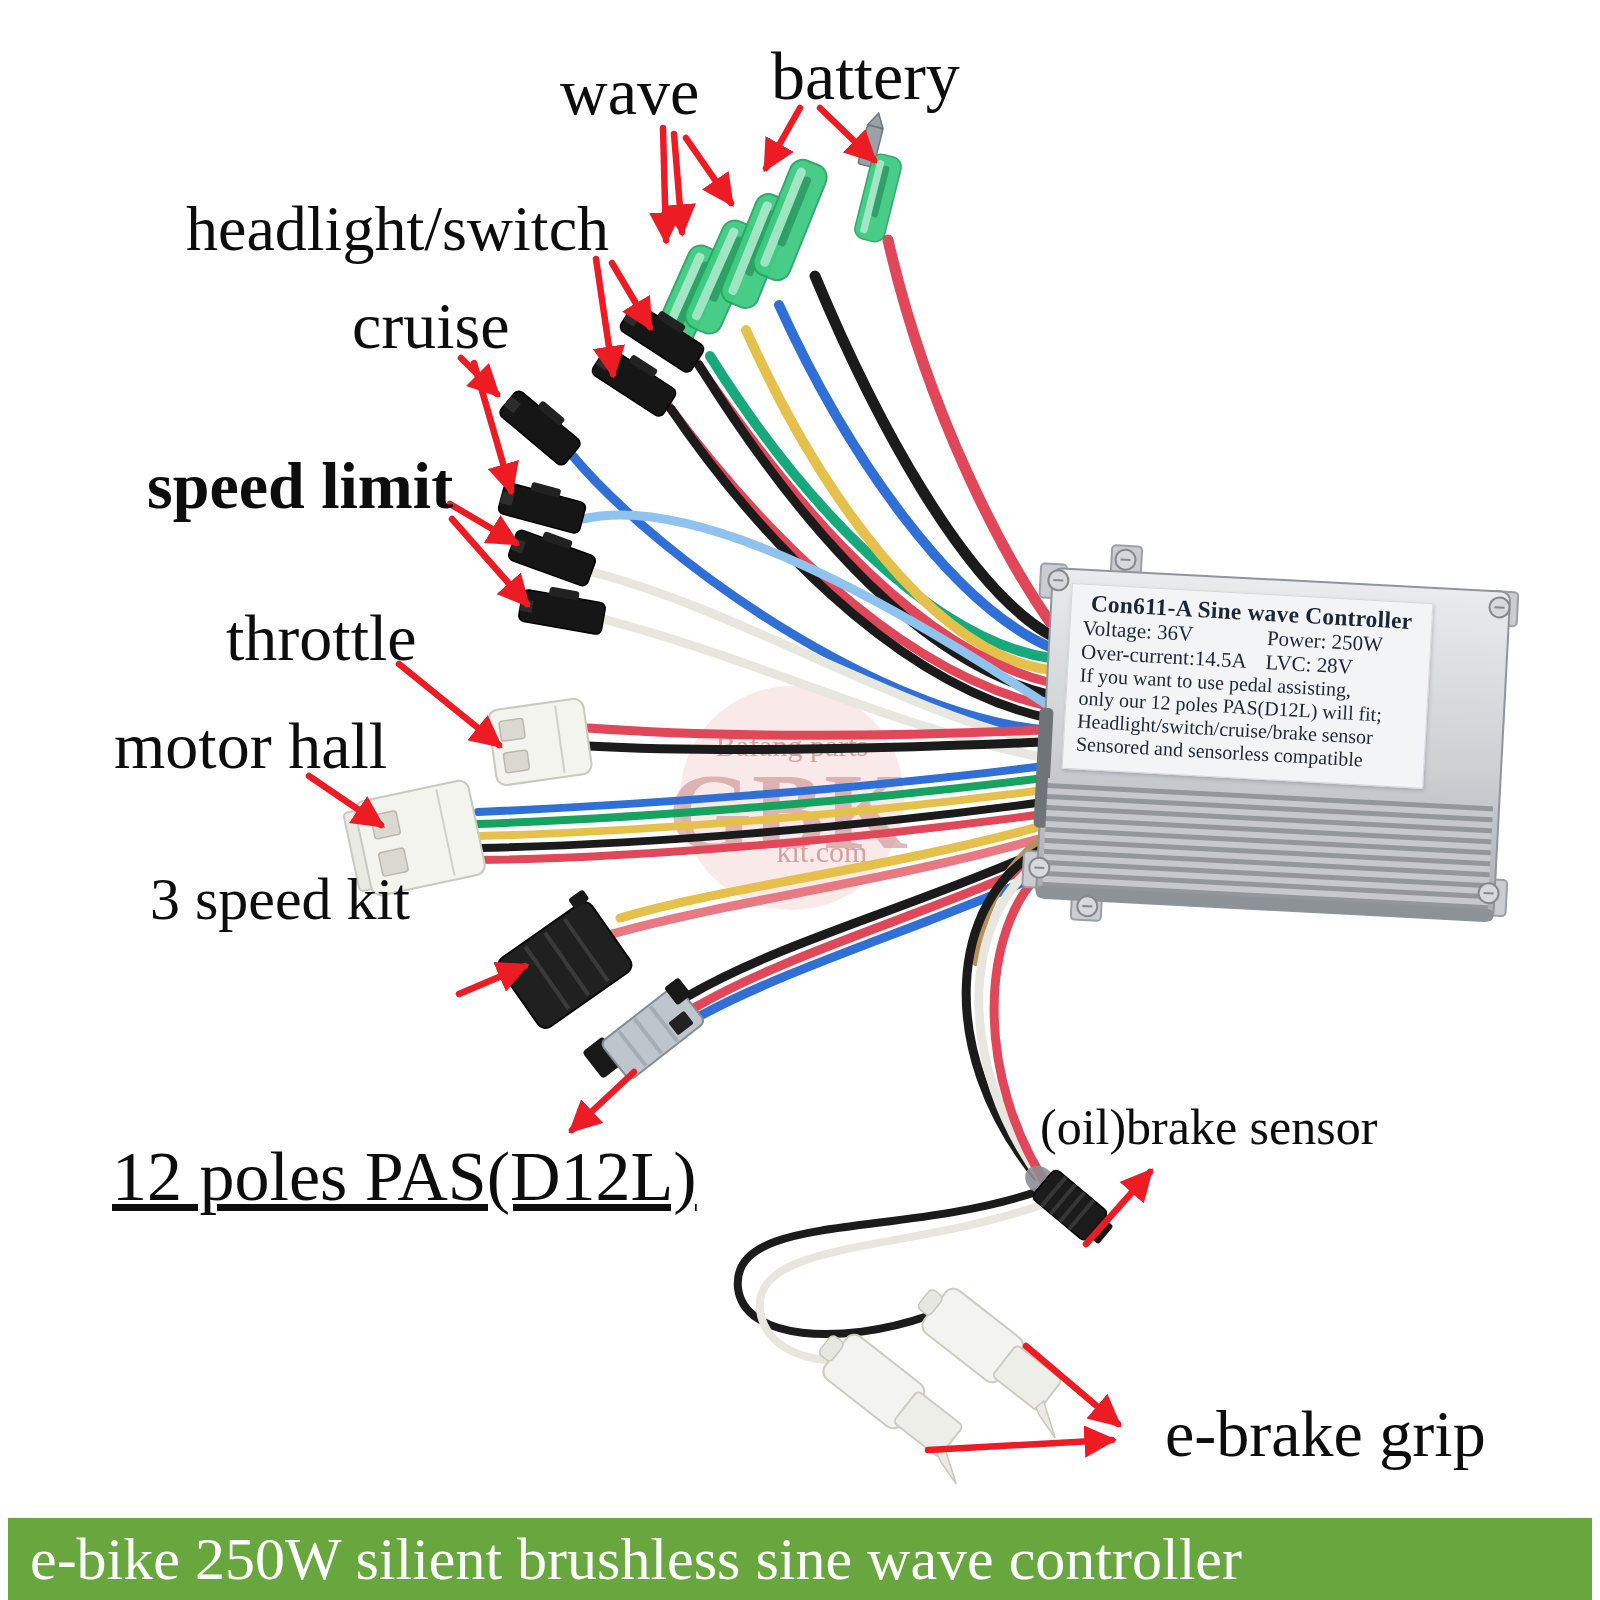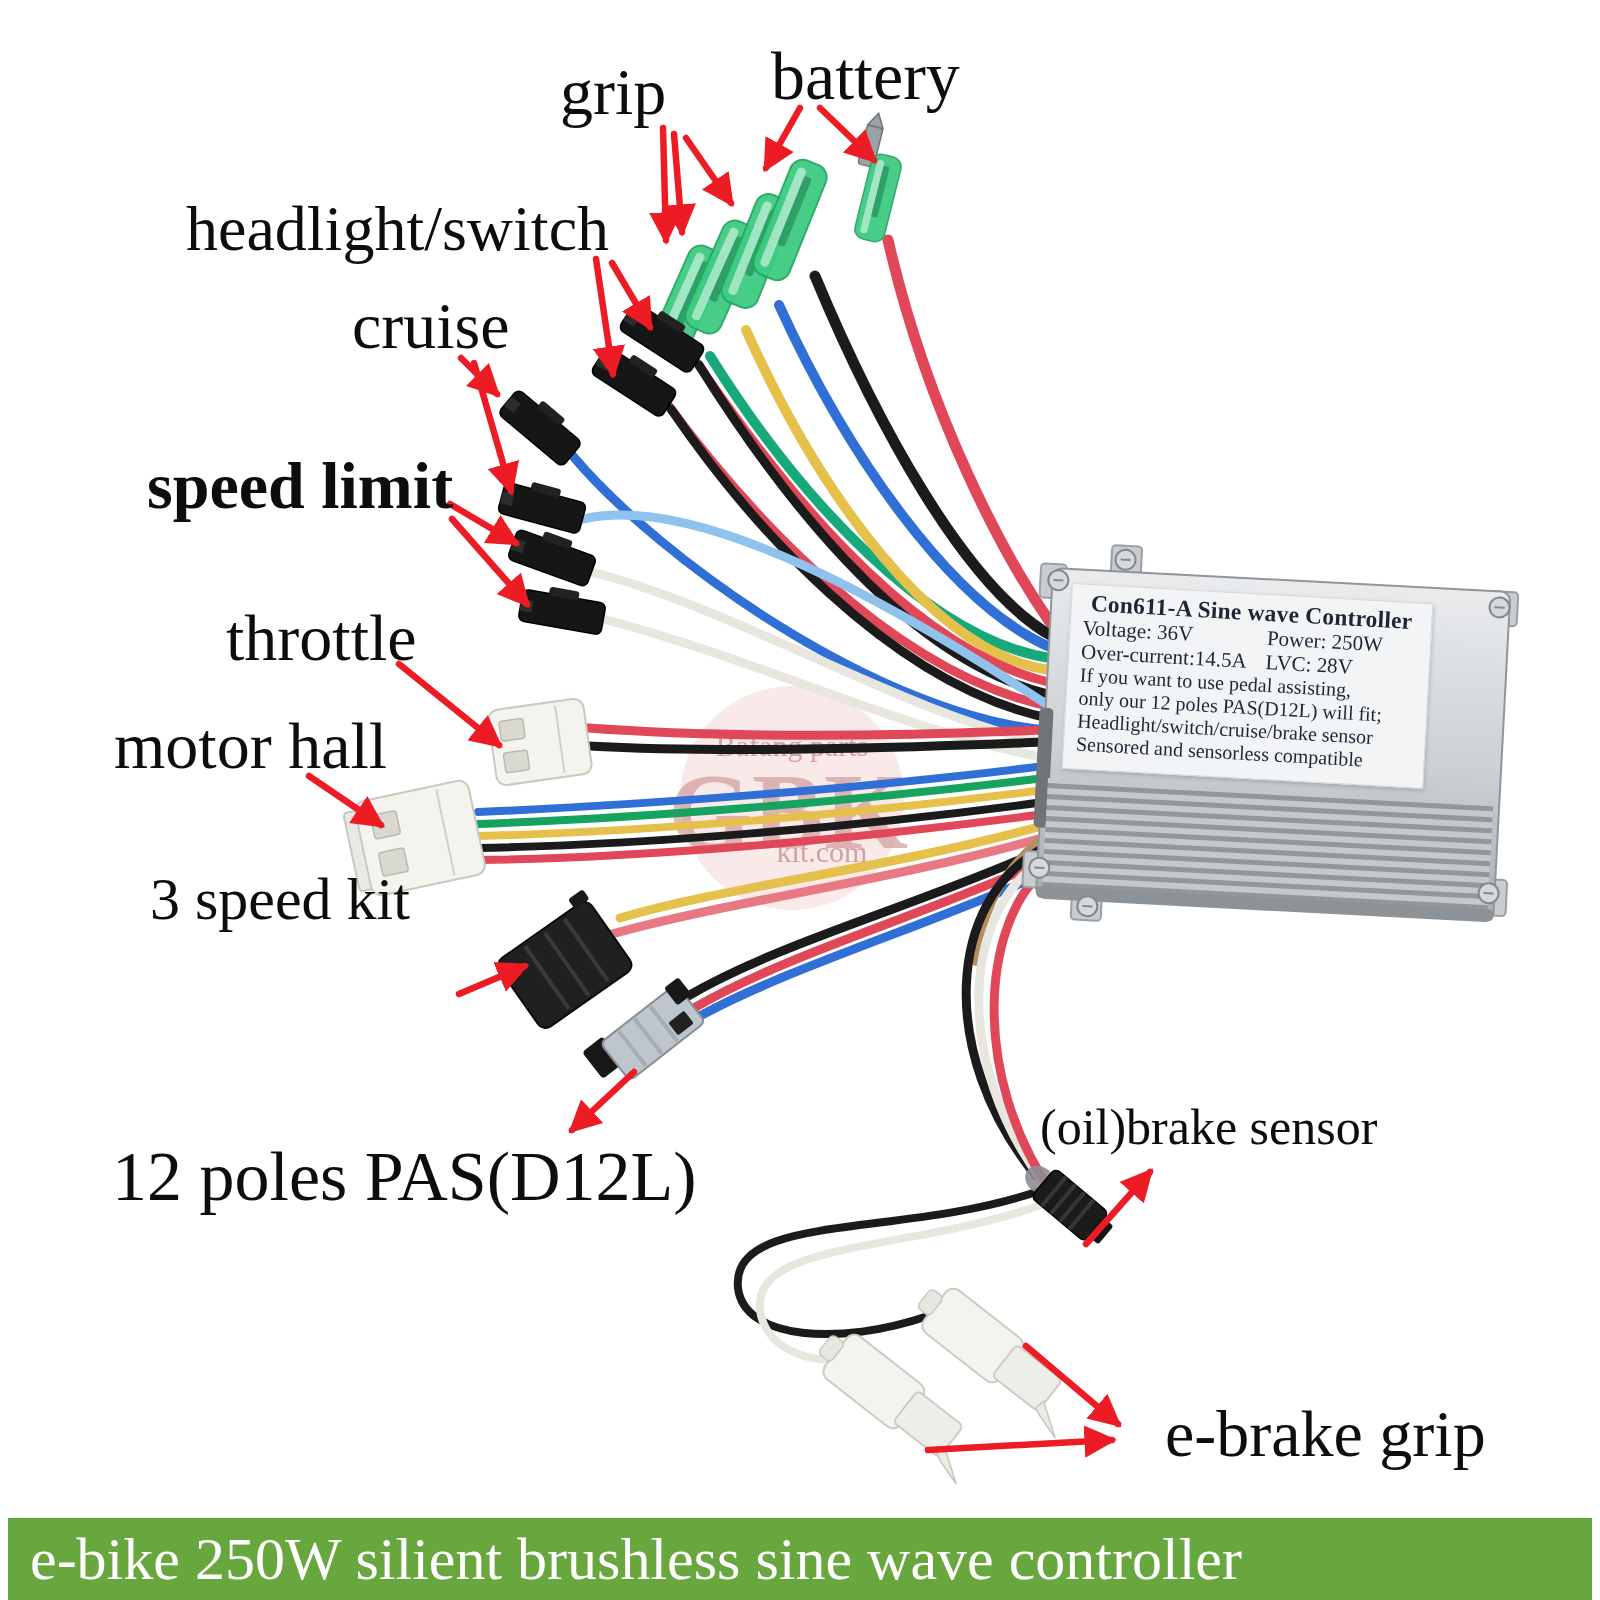--- a/index.html
+++ b/index.html
@@ -9,21 +9,21 @@
   .lb{position:absolute;color:#0d0d0d;line-height:1;white-space:nowrap;
       font-family:"Liberation Serif","DejaVu Serif",serif;}
   .lb-phase{left:560px;top:59px;font-size:66px;}
   .lb-battery{left:741px;top:42px;font-size:68px;margin-left:30px;}
   .lb-headlight{left:186px;top:197px;font-size:64px;}
   .lb-cruise{left:352px;top:293px;font-size:66px;}
   .lb-speedlimit{left:147px;top:453px;font-size:66px;font-weight:bold;}
   .lb-throttle{left:226px;top:605px;font-size:66px;}
   .lb-motorhall{left:114px;top:713px;font-size:66px;}
   .lb-3speed{left:150px;top:869px;font-size:60px;}
-  .lb-pas{left:112px;top:1142px;font-size:70px;}
+  .lb-pas{left:112px;top:1142px;font-size:70px;text-decoration:underline;}
   .lb-brakesensor{left:1040px;top:1102px;font-size:50px;}
   .lb-ebrake{left:1126px;top:1401px;font-size:66px;margin-left:39px;}
   .sticker{position:absolute;left:1072px;top:583px;width:362px;height:186px;
            background:#f2f4f6;border:1px solid #d5d8db;box-sizing:border-box;
            padding:5px 12px;transform:rotate(3.2deg);transform-origin:top left;
            color:#1d2635;box-shadow:1px 2px 4px rgba(60,70,80,.25);}
   .s-title{font-size:23.5px;font-weight:bold;text-align:center;letter-spacing:.2px;line-height:1.15;}
   .s-row{display:flex;font-size:21px;line-height:1.13;}
   .s-row span:first-child{width:55%;}
   .s-line{font-size:20px;line-height:1.14;}
@@ -286,21 +286,21 @@
   <div class="s-row">
     <span>Over-current:14.5A</span>
     <span>LVC: 28V</span>
   </div>
   <div class="s-line">If you want to use pedal assisting,</div>
   <div class="s-line">only our 12 poles PAS(D12L) will fit;</div>
   <div class="s-line">Headlight/switch/cruise/brake sensor</div>
   <div class="s-line">Sensored and sensorless compatible</div>
 </div>
 
-<div class="lb lb-phase">grip</div>
+<div class="lb lb-phase">wave</div>
 <div class="lb lb-battery">battery</div>
 <div class="lb lb-headlight">headlight/switch</div>
 <div class="lb lb-cruise">cruise</div>
 <div class="lb lb-speedlimit">speed limit</div>
 <div class="lb lb-throttle">throttle</div>
 <div class="lb lb-motorhall">motor hall</div>
 <div class="lb lb-3speed">3 speed kit</div>
 <div class="lb lb-pas">12 poles PAS(D12L)</div>
 <div class="lb lb-brakesensor">(oil)brake sensor</div>
 <div class="lb lb-ebrake">e-brake grip</div>

